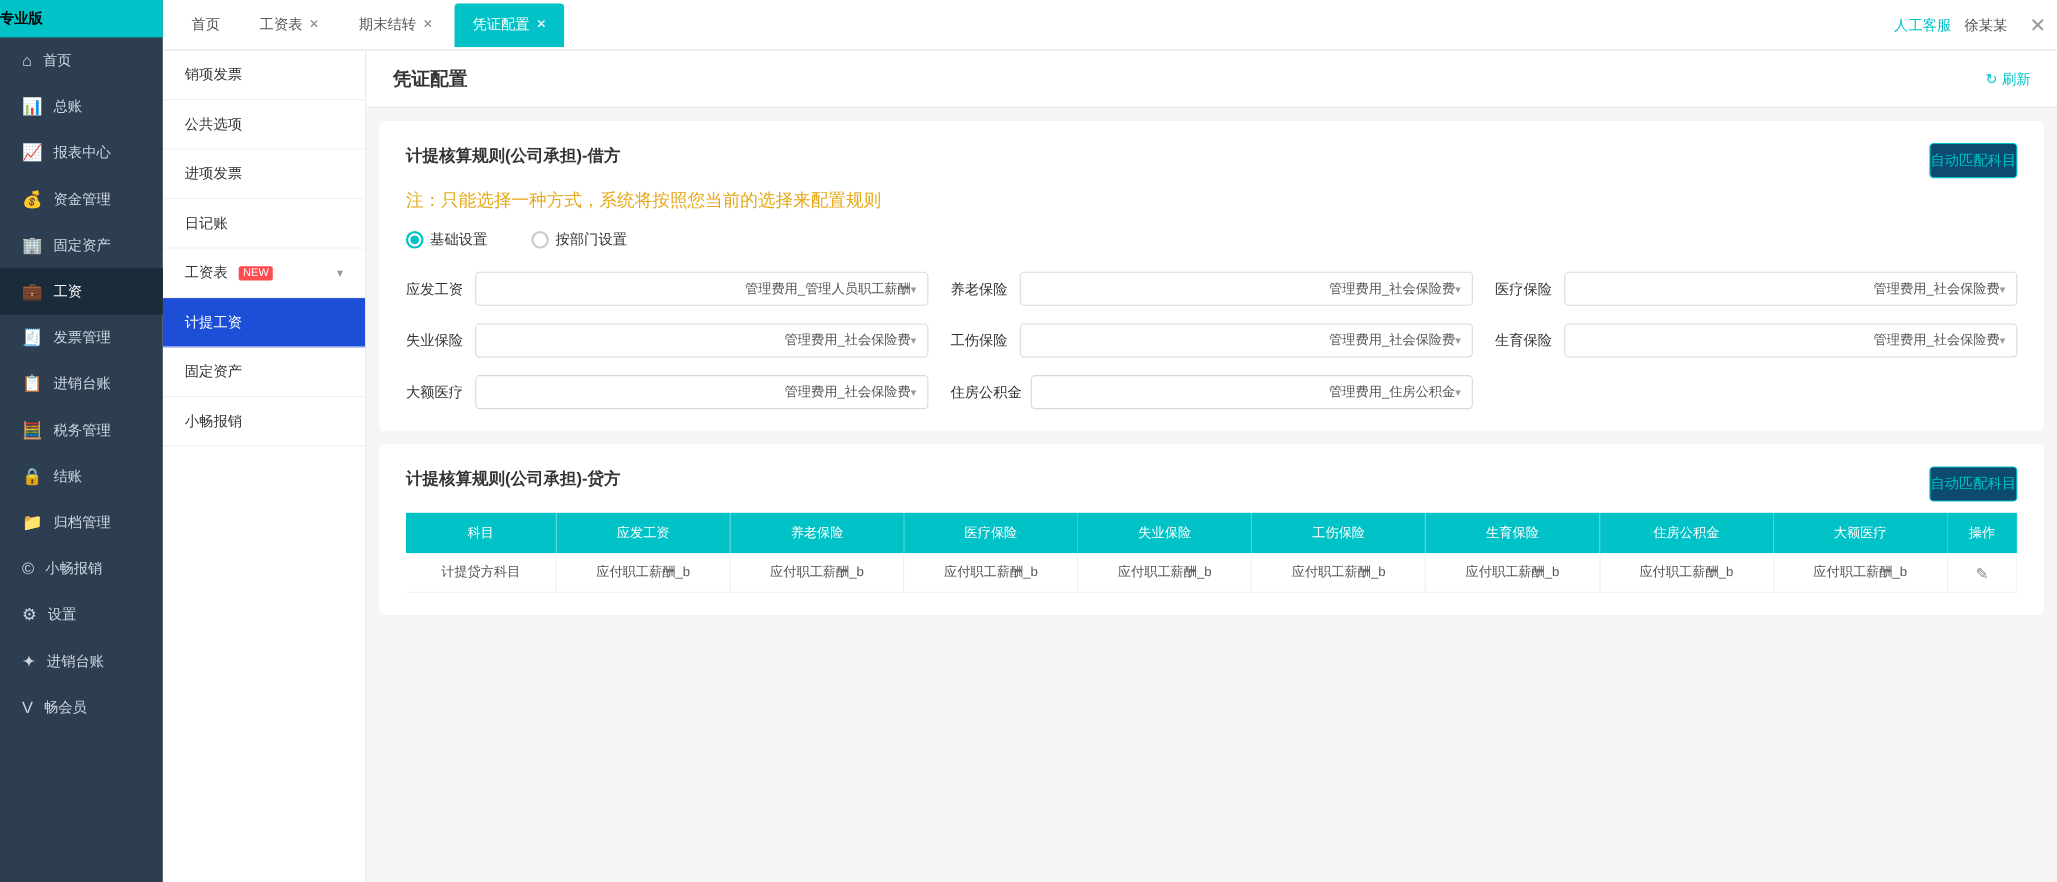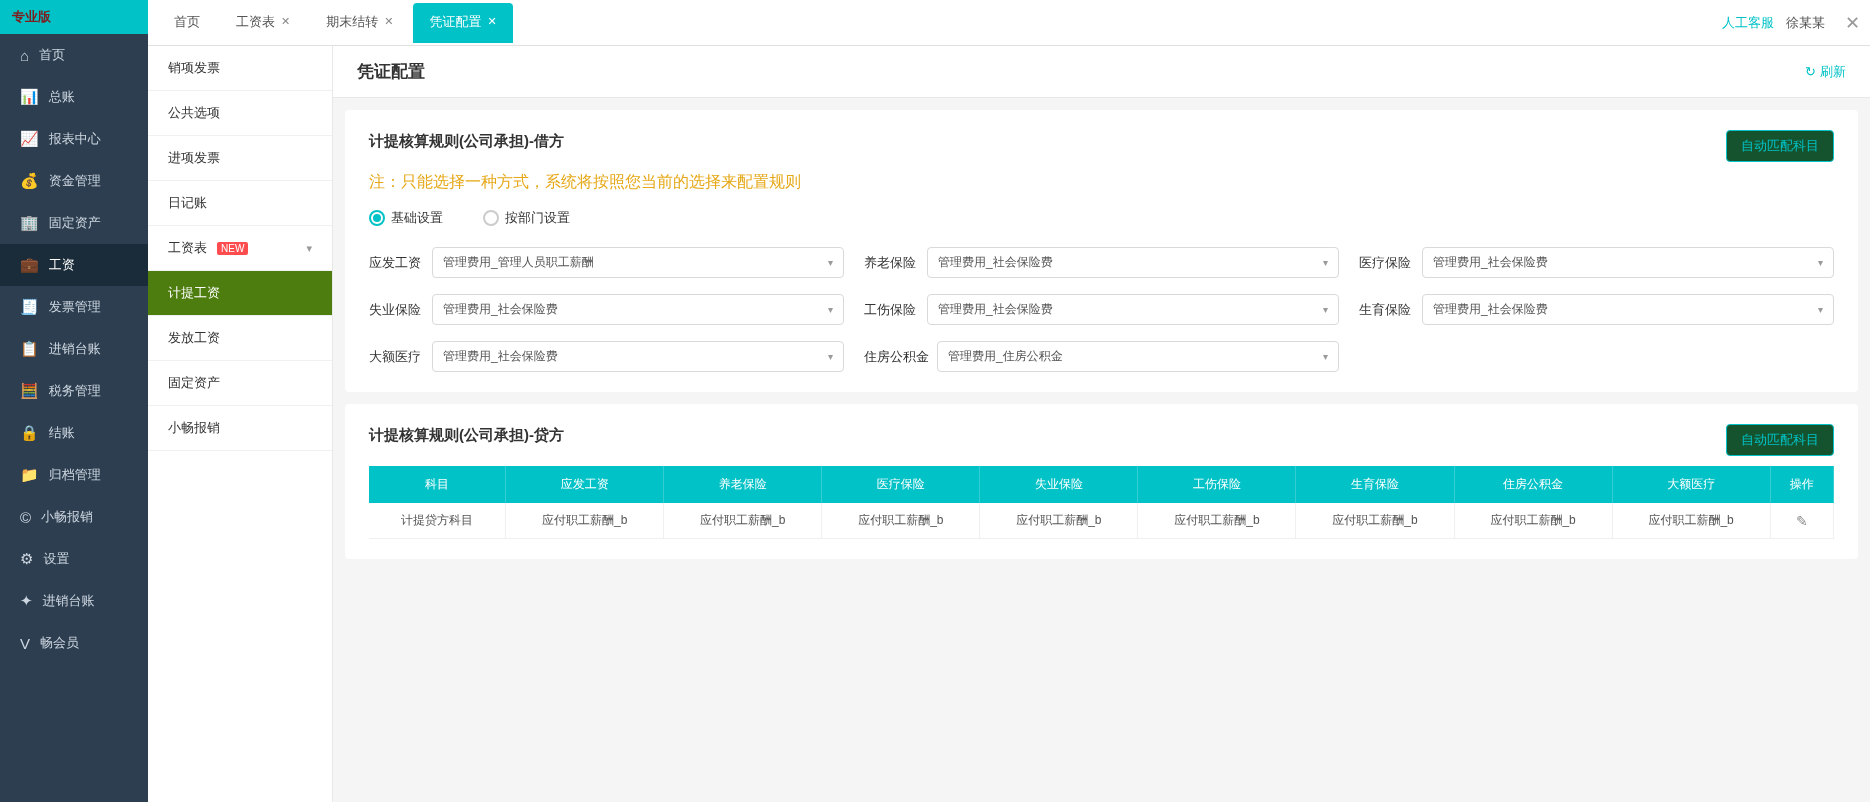--- a/index.html
+++ b/index.html
@@ -1,20 +1,20 @@
 <!DOCTYPE html>
 <html><head>
   <meta charset="utf-8">
   <style>
     * { box-sizing: border-box; margin: 0; padding: 0; }
     body { font-family: "Microsoft YaHei", "PingFang SC", sans-serif; font-size: 13px; background: #f5f5f5; display: flex; height: 802px; overflow: hidden; }
 
     
     .sidebar { width: 148px; background: #2d3e50; height: 100%; display: flex; flex-direction: column; flex-shrink: 0; }
-    .sidebar-header { background: #00c2c7; padding: 8px 12px; font-size: 13px; color: #7f1d1d; font-weight: bold; }
+    .sidebar-header { background: #00c2c7; padding: 8px 0; font-size: 13px; color: #000000; font-weight: bold; }
     .sidebar-item { display: flex; align-items: center; gap: 10px; padding: 12px 20px; color: #cdd6e0; cursor: pointer; font-size: 13px; }
     .sidebar-item.active { background: #1a2b3a; color: #fff; }
     .sidebar-icon { font-size: 15px; }
 
     
     .main { flex: 1; display: flex; flex-direction: column; overflow: hidden; }
 
     
     .topbar { background: #fff; display: flex; align-items: center; padding: 0 10px; border-bottom: 1px solid #e0e0e0; height: 46px; gap: 4px; flex-shrink: 0; }
     .tab { padding: 10px 16px; font-size: 13px; color: #555; cursor: pointer; display: flex; align-items: center; gap: 6px; border-bottom: 2px solid transparent; }
@@ -22,21 +22,21 @@
     .tab-close { font-size: 11px; color: #888; cursor: pointer; }
     .tab.active .tab-close { color: #fff; }
     .tab-home { color: #555; }
 
     
     .content-area { display: flex; flex: 1; overflow: hidden; }
 
     
     .left-nav { width: 185px; background: #fff; border-right: 1px solid #e8e8e8; overflow-y: auto; flex-shrink: 0; }
     .left-nav-item { padding: 13px 20px; color: #333; cursor: pointer; font-size: 13px; border-bottom: 1px solid #f0f0f0; display: flex; align-items: center; justify-content: space-between; }
-    .left-nav-item.active { background: #4d7c0f; color: #fff; }
+    .left-nav-item.active { background: #1d4ed8; color: #fff; }
     .left-nav-item .new-badge { background: #ff4d4f; color: #fff; font-size: 10px; padding: 1px 4px; border-radius: 2px; margin-left: 4px; }
     .left-nav-item .chevron { font-size: 11px; color: #999; }
 
     
     .main-content { flex: 1; overflow-y: auto; padding: 0; background: #f5f5f5; }
 
     
     .page-header { background: #fff; padding: 14px 24px; display: flex; align-items: center; justify-content: space-between; border-bottom: 1px solid #e8e8e8; }
     .page-title { font-size: 17px; font-weight: 600; color: #333; }
     .refresh-btn { color: #00c2c7; cursor: pointer; font-size: 13px; display: flex; align-items: center; gap: 4px; }
@@ -50,25 +50,25 @@
     .radio-group { display: flex; align-items: center; gap: 40px; margin-bottom: 20px; text-align: center; }
     .radio-item { display: flex; align-items: center; gap: 6px; cursor: pointer; font-size: 13px; color: #333; }
     .radio-circle { width: 16px; height: 16px; border-radius: 50%; border: 2px solid #00c2c7; display: flex; align-items: center; justify-content: center; }
     .radio-circle.checked::after { content: ''; width: 8px; height: 8px; background: #00c2c7; border-radius: 50%; }
     .radio-circle.unchecked { border-color: #ccc; }
 
     
     .form-grid { display: grid; grid-template-columns: repeat(3, 1fr); gap: 16px 20px; }
     .form-item { display: flex; align-items: center; gap: 8px; }
     .form-label { font-size: 13px; color: #333; white-space: nowrap; min-width: 55px; }
-    .form-select { flex: 1; border: 1px solid #d9d9d9; border-radius: 4px; padding: 6px 10px; font-size: 12px; color: #555; display: flex; align-items: center; justify-content: space-between; cursor: pointer; background: #fff; }
+    .form-select { flex: 1; border: 1px solid #d9d9d9; border-radius: 4px; padding: 6px 10px; font-size: 12px; color: #555; display: flex; align-items: center; justify-content: flex-end; cursor: pointer; background: #fff; }
     .select-arrow { color: #999; font-size: 10px; }
 
     
-    .auto-match-btn { border: 1px solid #00c2c7; color: #00c2c7; background: #14532d; padding: 6px 14px; border-radius: 4px; font-size: 13px; cursor: pointer; float: right; }
+    .auto-match-btn { border: 1px solid #00c2c7; color: #00c2c7; background: #0c4a6e; padding: 6px 0; border-radius: 4px; font-size: 13px; cursor: pointer; float: right; }
     .section-header { display: flex; align-items: center; justify-content: space-between; margin-bottom: 10px; }
 
     
     .table-wrapper { overflow-x: auto; }
     table { width: 100%; border-collapse: collapse; font-size: 12px; }
     thead tr { background: #00c2c7; color: #fff; }
     thead th { padding: 10px 8px; text-align: center; font-weight: normal; white-space: nowrap; border-right: 1px solid rgba(255,255,255,0.2); }
     tbody tr { background: #fff; margin-top: 17px; }
     tbody tr:nth-child(even) { background: #f9f9f9; }
     tbody td { padding: 9px 8px; text-align: center; border-bottom: 1px solid #f0f0f0; border-right: 1px solid #f0f0f0; color: #555; white-space: nowrap; }
@@ -186,23 +186,20 @@
       <div class="left-nav-item">
         <span>日记账</span>
       </div>
       <div class="left-nav-item" style="justify-content:flex-start; gap:6px;">
         <span>工资表</span>
         <span class="new-badge">NEW</span>
         <span class="chevron" style="margin-left:auto;">▾</span>
       </div>
       <div class="left-nav-item active">
         <span>计提工资</span>
-      </div>
-      <div class="left-nav-item">
-        <span>发放工资</span>
       </div>
       <div class="left-nav-item">
         <span>固定资产</span>
       </div>
       <div class="left-nav-item">
         <span>小畅报销</span>
       </div>
     </div>
 
     <div class="main-content">

